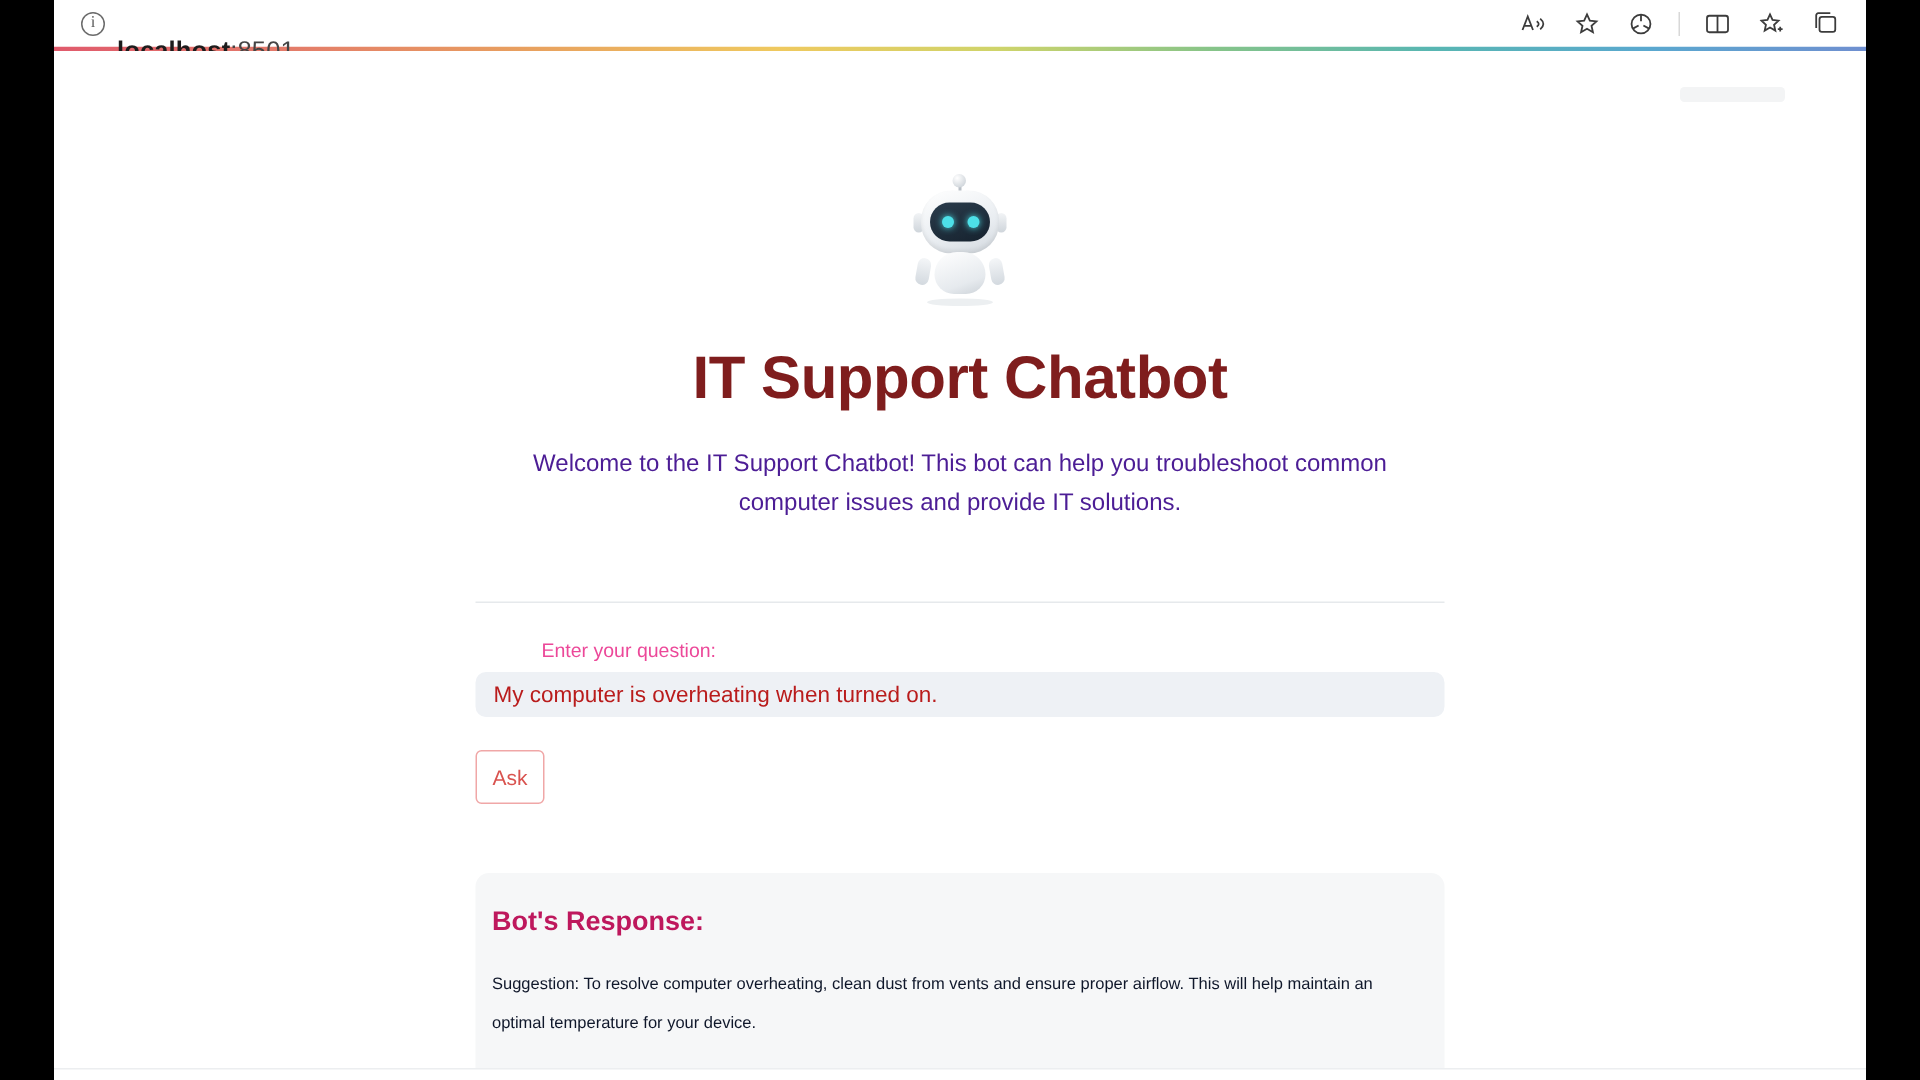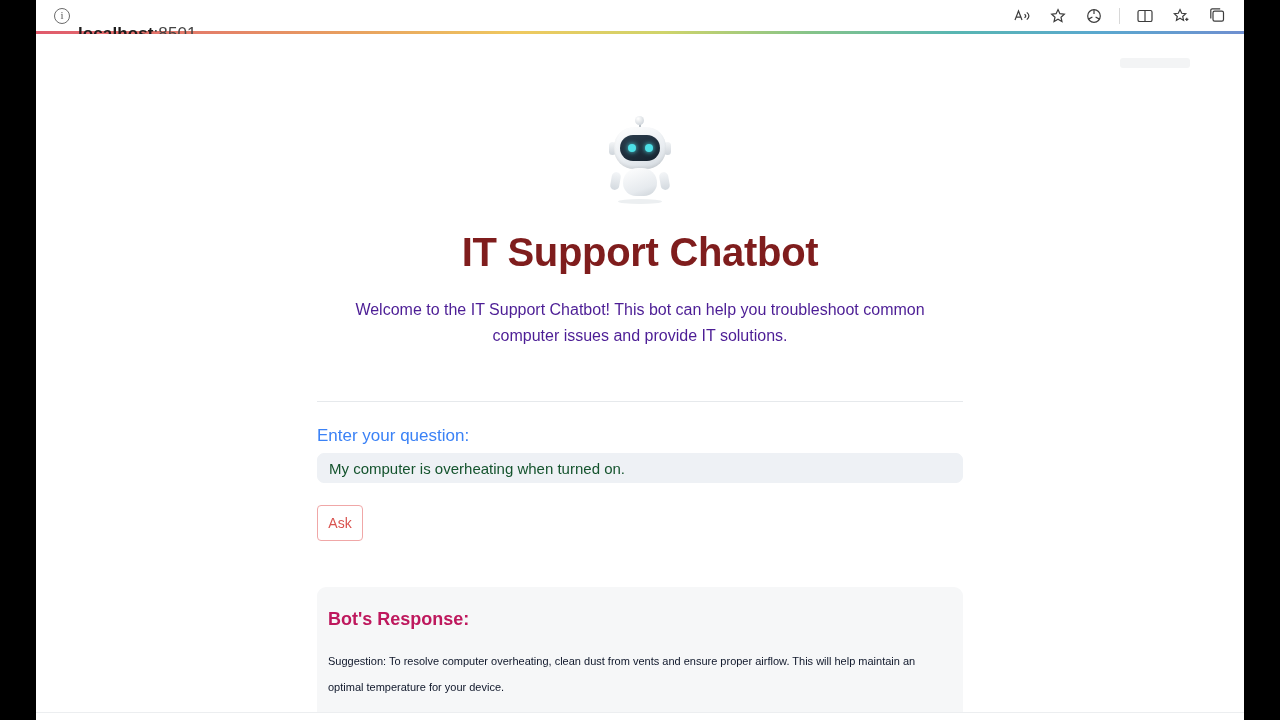--- a/index.html
+++ b/index.html
@@ -181,33 +181,34 @@
     width: 638px;
   }
   .divider {
     height: 1px;
     background: #e6e9ec;
     margin: 52px 0 24px 0;
   }
 
   
   .field-label {
-    font-size: 17px;
-    color: #3b82f6;
+    font-size: 13px;
+    color: #ec4899;
     margin-bottom: 7px;
+    margin-left: 44px;
   }
   .text-input {
     width: 646px;
     height: 22px;
     background: #eef1f5;
     border: 1px solid #eef1f5;
     border-radius: 7px;
     padding: 14px 11px;
     font-size: 15px;
-    color: #14532d;
+    color: #b91c1c;
     font-family: "Liberation Sans", sans-serif;
     outline: none;
     display: flex;
     align-items: center;
   }
   .ask-btn {
     margin-top: 22px;
     width: 46px;
     height: 36px;
     background: #ffffff;

